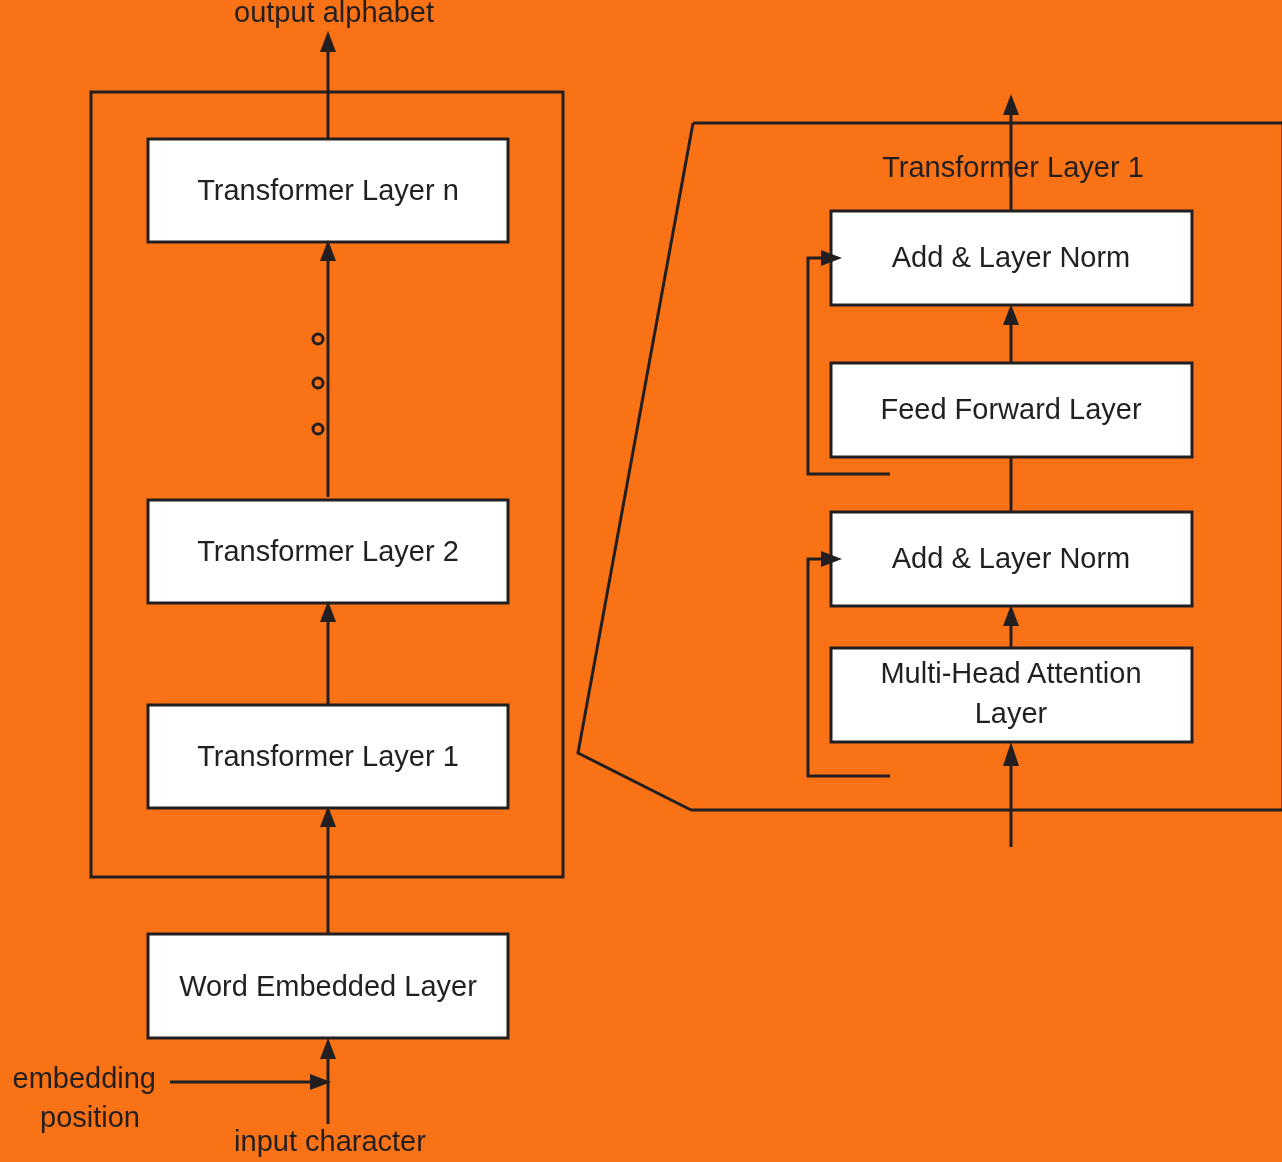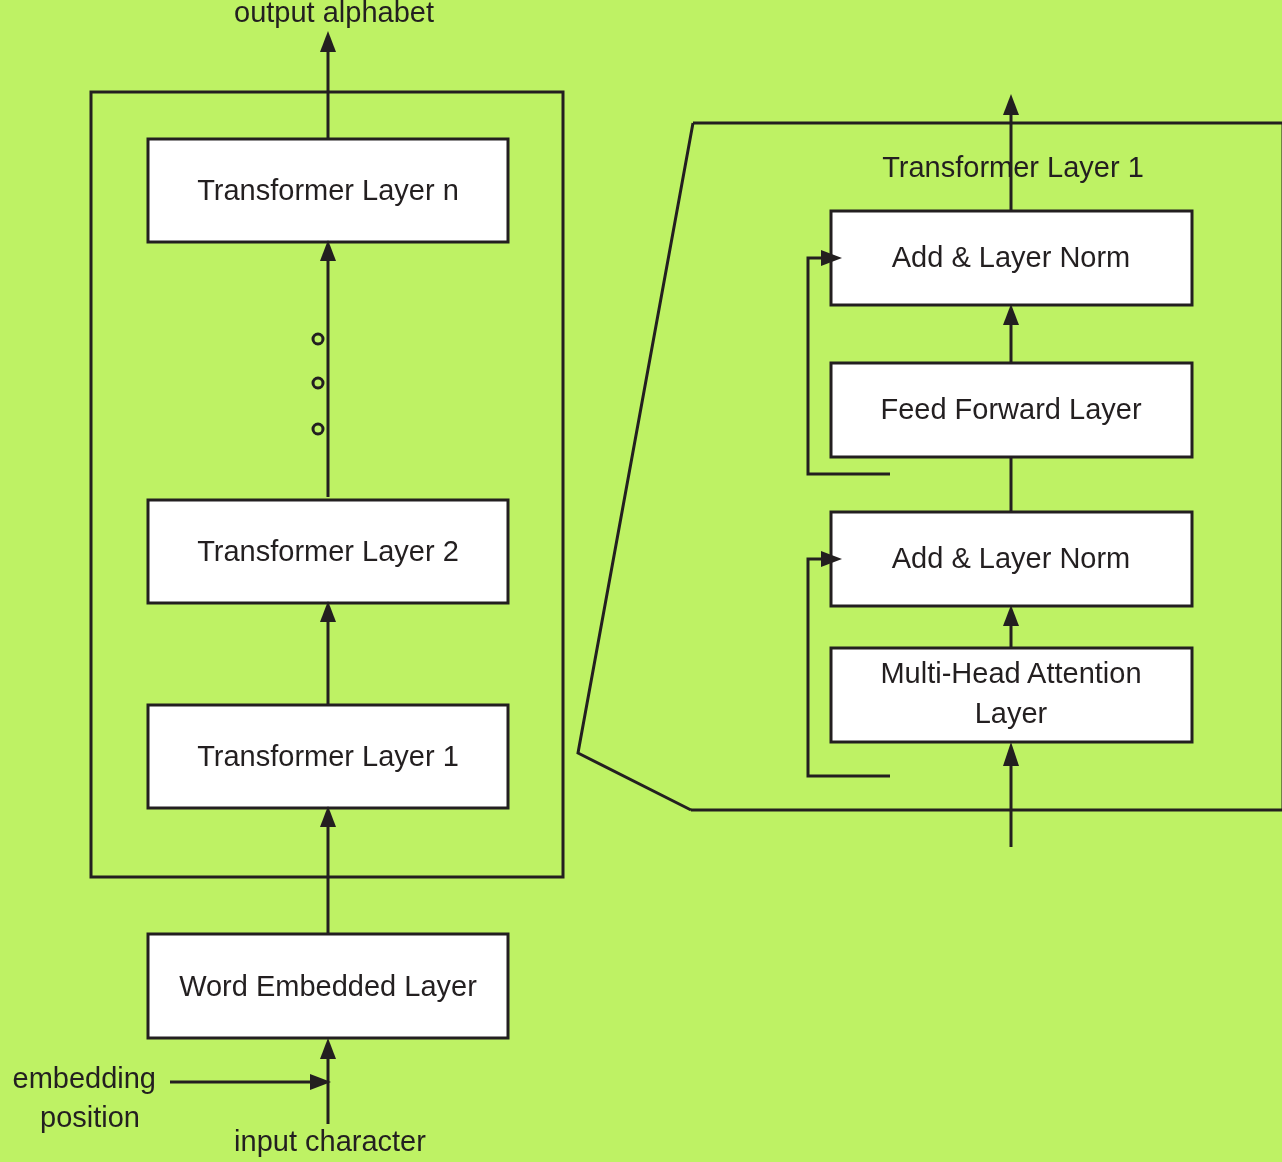--- a/index.html
+++ b/index.html
@@ -10,21 +10,21 @@
   body {
     width: 1282px;
     height: 1162px;
     overflow: hidden;
     font-family: "Liberation Sans", sans-serif;
   }
   #diagram-root {
     position: relative;
     width: 1282px;
     height: 1162px;
-    background: #bef264;
+    background: #f97316;
   }
   svg.diagram-canvas {
     position: absolute;
     top: 0;
     left: 0;
     width: 1282px;
     height: 1162px;
   }
   .box-rect {
     fill: #ffffff;

